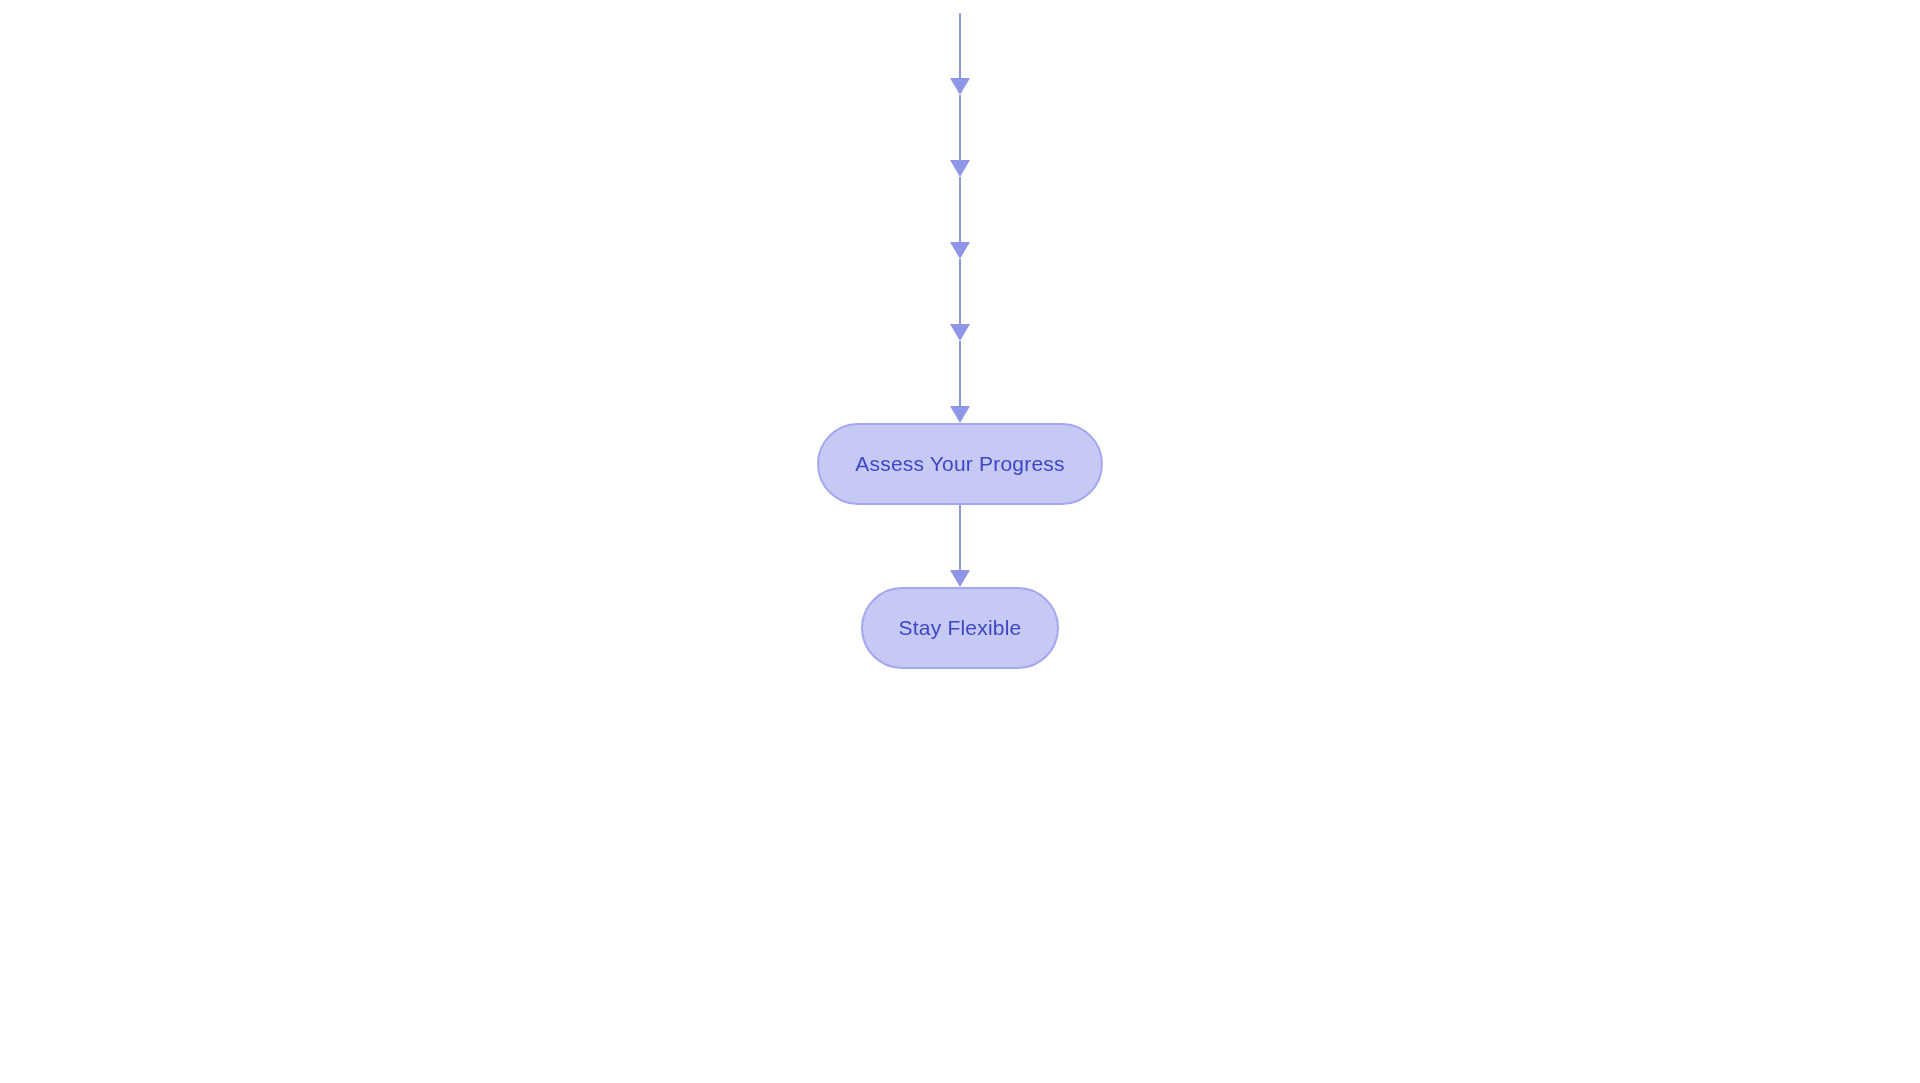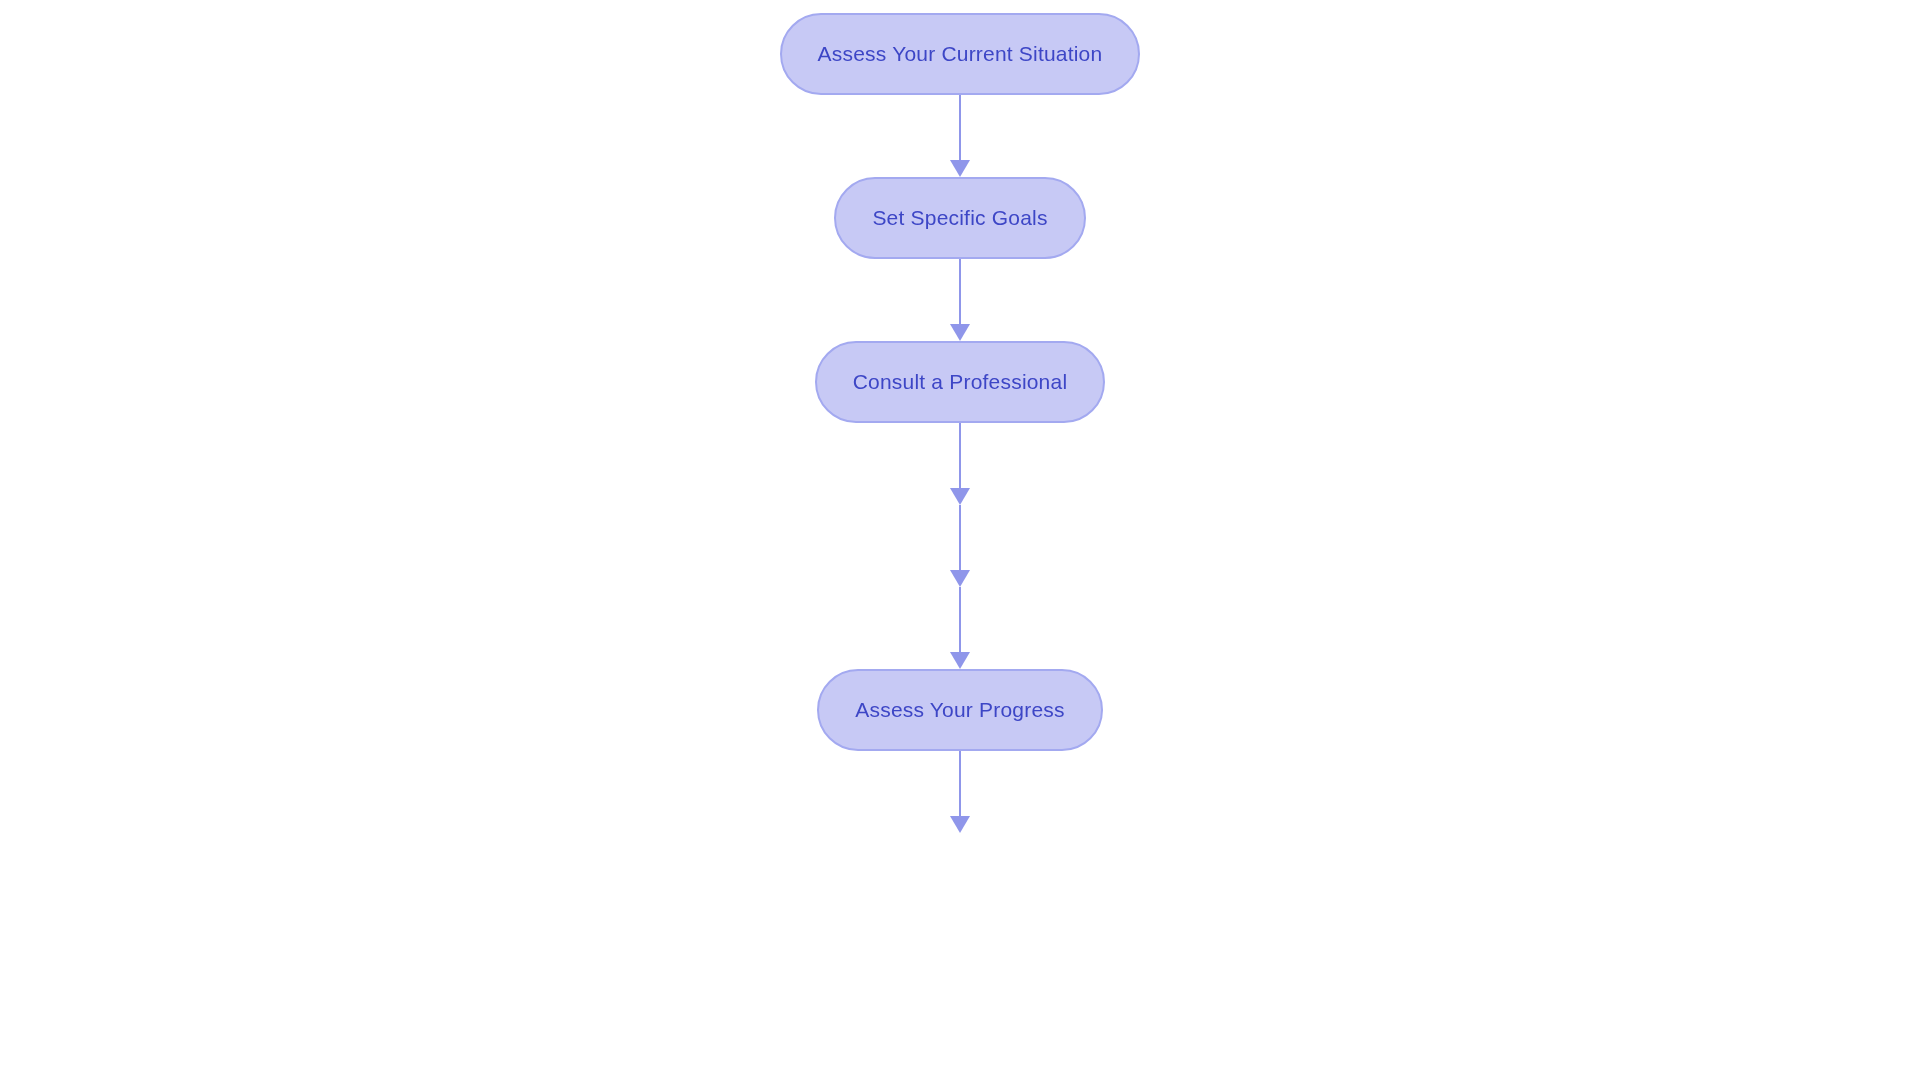--- a/index.html
+++ b/index.html
@@ -68,42 +68,40 @@
     border-right: 10px solid transparent;
     border-top: 17px solid var(--arrow);
     margin-top: -1px;
   }
 </style>
 </head>
 <body>
 
 <div class="canvas">
   <div class="flow">
-      <div class="node">Assess Your Current Situation</div>
       <div class="connector">
         <div class="line"></div>
         <div class="head"></div>
       </div>
-      <div class="node">Set Specific Goals</div>
       <div class="connector">
         <div class="line"></div>
         <div class="head"></div>
       </div>
-      <div class="node">Consult a Professional</div>
       <div class="connector">
         <div class="line"></div>
         <div class="head"></div>
       </div>
       <div class="connector">
         <div class="line"></div>
         <div class="head"></div>
       </div>
       <div class="connector">
         <div class="line"></div>
         <div class="head"></div>
       </div>
       <div class="node">Assess Your Progress</div>
       <div class="connector">
         <div class="line"></div>
         <div class="head"></div>
       </div>
+      <div class="node">Stay Flexible</div>
     </div>
 </div>
 
 </body></html>

